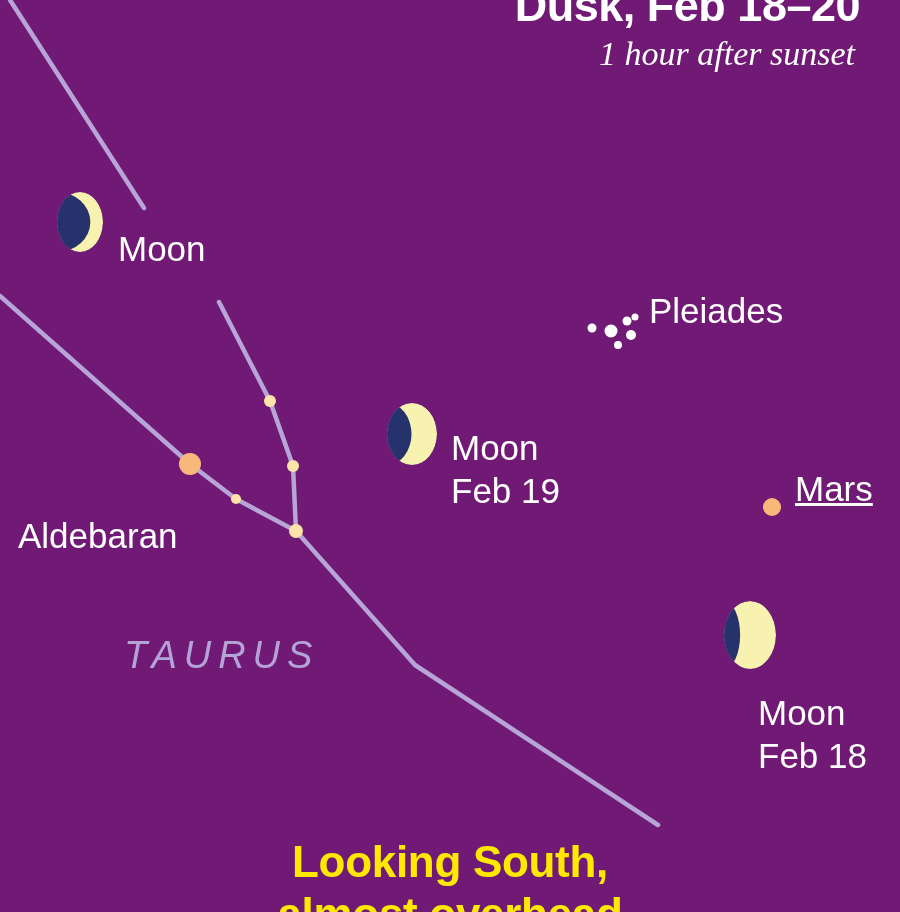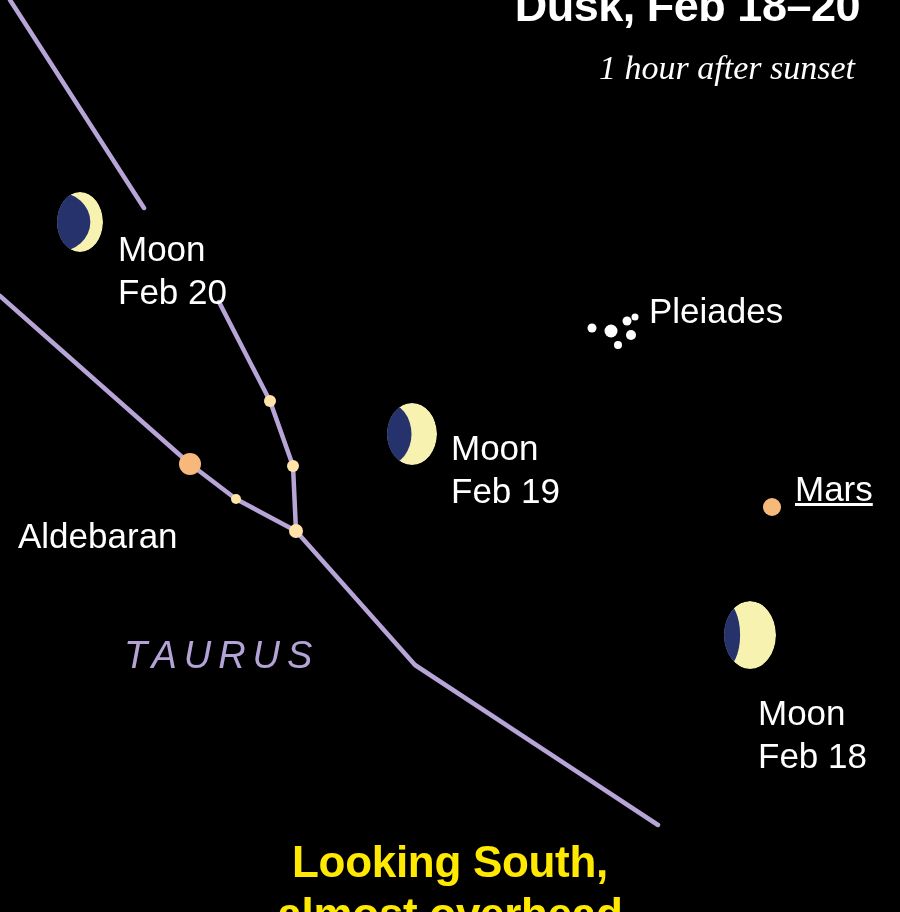--- a/index.html
+++ b/index.html
@@ -6,41 +6,41 @@
   html,body{margin:0;padding:0;}
   body{
     width:900px;height:912px;
     background:#26326b;
     font-family:"Liberation Sans", sans-serif;
     overflow:hidden;
   }
   #chart{
     position:relative;
     width:900px;height:912px;
-    background:#000000;
+    background:#701a75;
     overflow:hidden;
   }
   #skysvg{position:absolute;left:0;top:0;width:900px;height:912px;}
 
   
   .title-main{
     position:absolute;
     left:0;top:-20px;
     width:860px;
     text-align:right;
     color:#ffffff;
     font-family:"Liberation Sans", sans-serif;
     font-weight:bold;
     font-size:45px;
     letter-spacing:-0.5px;
     white-space:nowrap;
   }
   .title-sub{
     position:absolute;
-    left:0;top:49px;
+    left:0;top:35px;
     width:855px;
     text-align:right;
     color:#ffffff;
     font-family:"Liberation Serif", serif;
     font-style:italic;
     font-size:34px;
     white-space:nowrap;
   }
 
   
@@ -145,21 +145,20 @@
           </g>
         </g>
       </g>
   </svg>
 
   <div class="title-main">Dusk, Feb 18–20</div>
   <div class="title-sub">1 hour after sunset</div>
 
   <div class="lbl" style="left:118px;top:215px;">
     <span>Moon</span>
-    <span>Feb 20</span>
   </div>
 
   <div class="lbl" style="left:451px;top:414px;">
     <span>Moon</span>
     <span>Feb 19</span>
   </div>
 
   <div class="lbl" style="left:758px;top:679px;">
     <span>Moon</span>
     <span>Feb 18</span>

